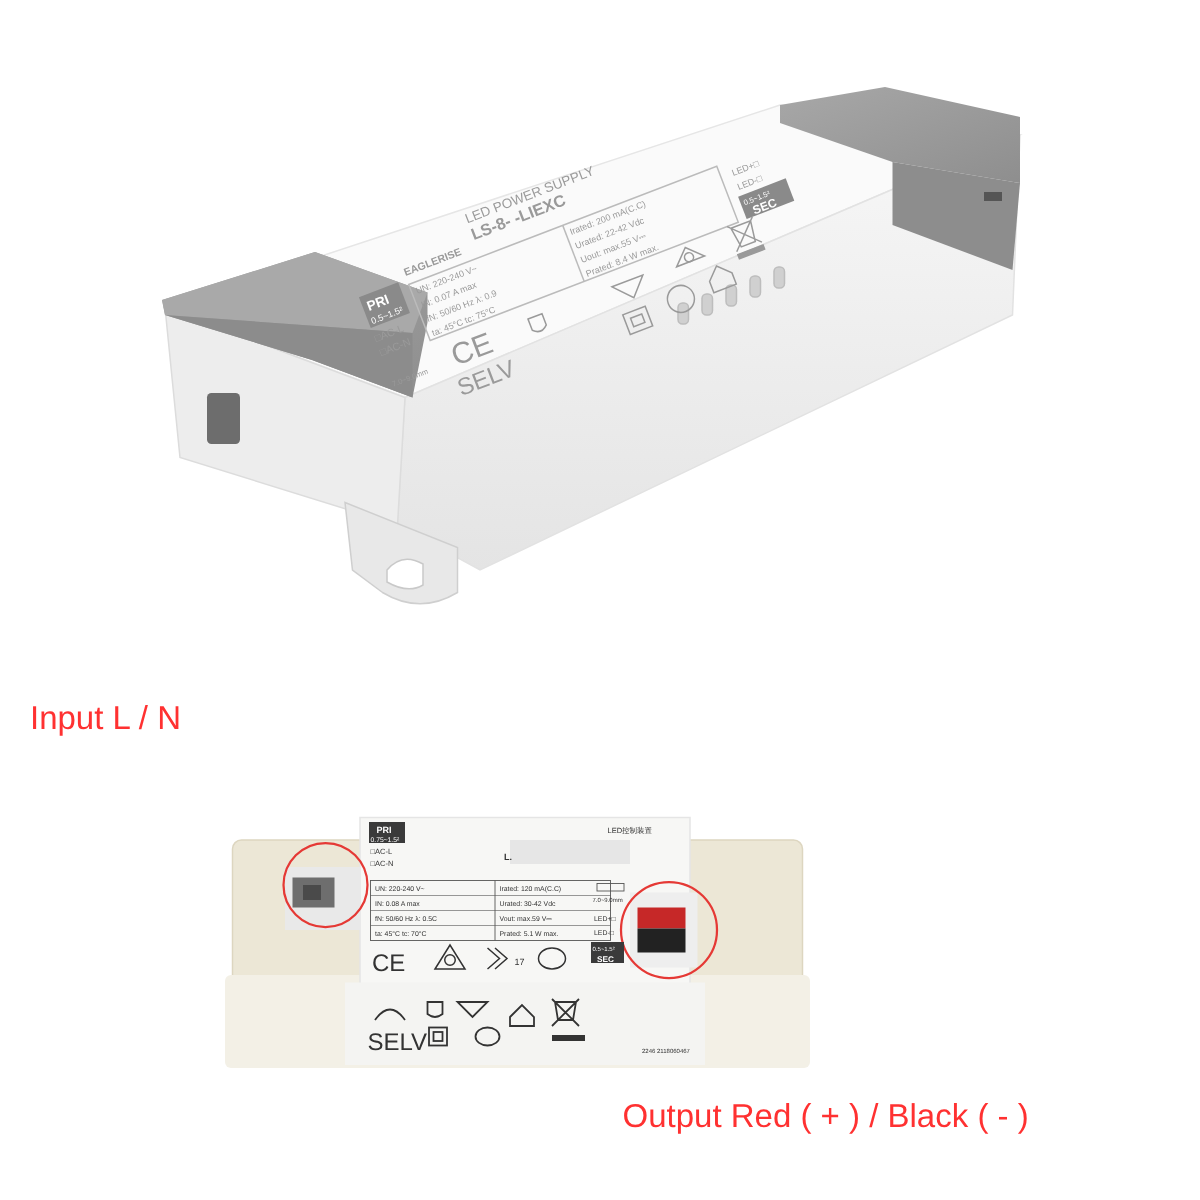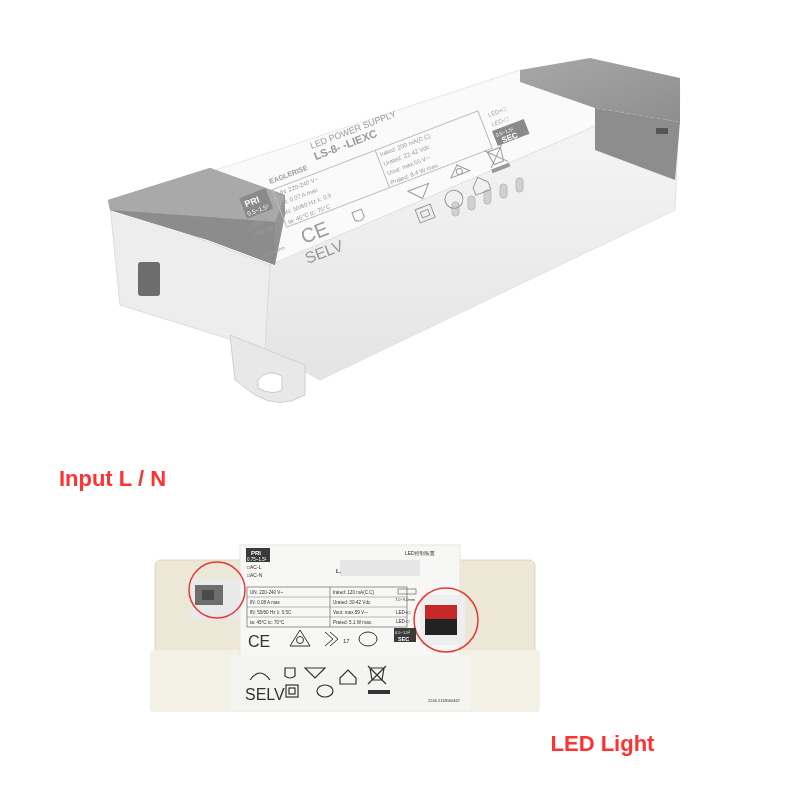--- a/index.html
+++ b/index.html
@@ -2,21 +2,21 @@
 <html><head>
 <meta charset="utf-8">
 <style>
   html,body{margin:0;padding:0;background:#ffffff;}
   body{width:800px;height:800px;position:relative;overflow:hidden;font-family:"Liberation Sans","DejaVu Sans",sans-serif;}
   .abs{position:absolute;}
   
   #top-product{left:90px;top:50px;width:620px;height:380px;}
   
   #bottom-photo{left:150px;top:540px;width:390px;height:175px;}
-  .caption{position:absolute;color:#ff3131;font-weight:bold;text-align:center;font-size:22px;line-height:33px;}
+  .caption{position:absolute;color:#ff3131;font-weight:normal;font-size:22px;line-height:33px;}
   #caption-input{left:20px;top:462px;width:185px;}
   #caption-output{left:415px;top:727px;width:375px;}
   .photo-label{font-family:"Liberation Sans",sans-serif;fill:#333;}
   .render-label{font-family:"Liberation Sans",sans-serif;fill:#9a9a9a;}
 </style>
 </head>
 <body>
 
 <svg id="top-product" class="abs" viewBox="0 0 620 380" width="620" height="380">
   <defs>
@@ -179,14 +179,14 @@
     <rect x="136" y="145" width="12" height="12"></rect>
     <rect x="139" y="148" width="6" height="6"></rect>
     <ellipse cx="175" cy="151" rx="8" ry="6"></ellipse>
   </g>
   <rect x="218" y="150" width="22" height="4" fill="#333"></rect>
   <text class="photo-label" x="95" y="160" font-size="16">SELV</text>
   <text class="photo-label" x="278" y="162" font-size="4">2246  2118060467</text>
 </svg>
 
 <div id="caption-output" class="caption">
-  <div>LED Light</div>
+  <div>Output Red ( + ) / Black ( - )</div>
 </div>
 
 </body></html>

